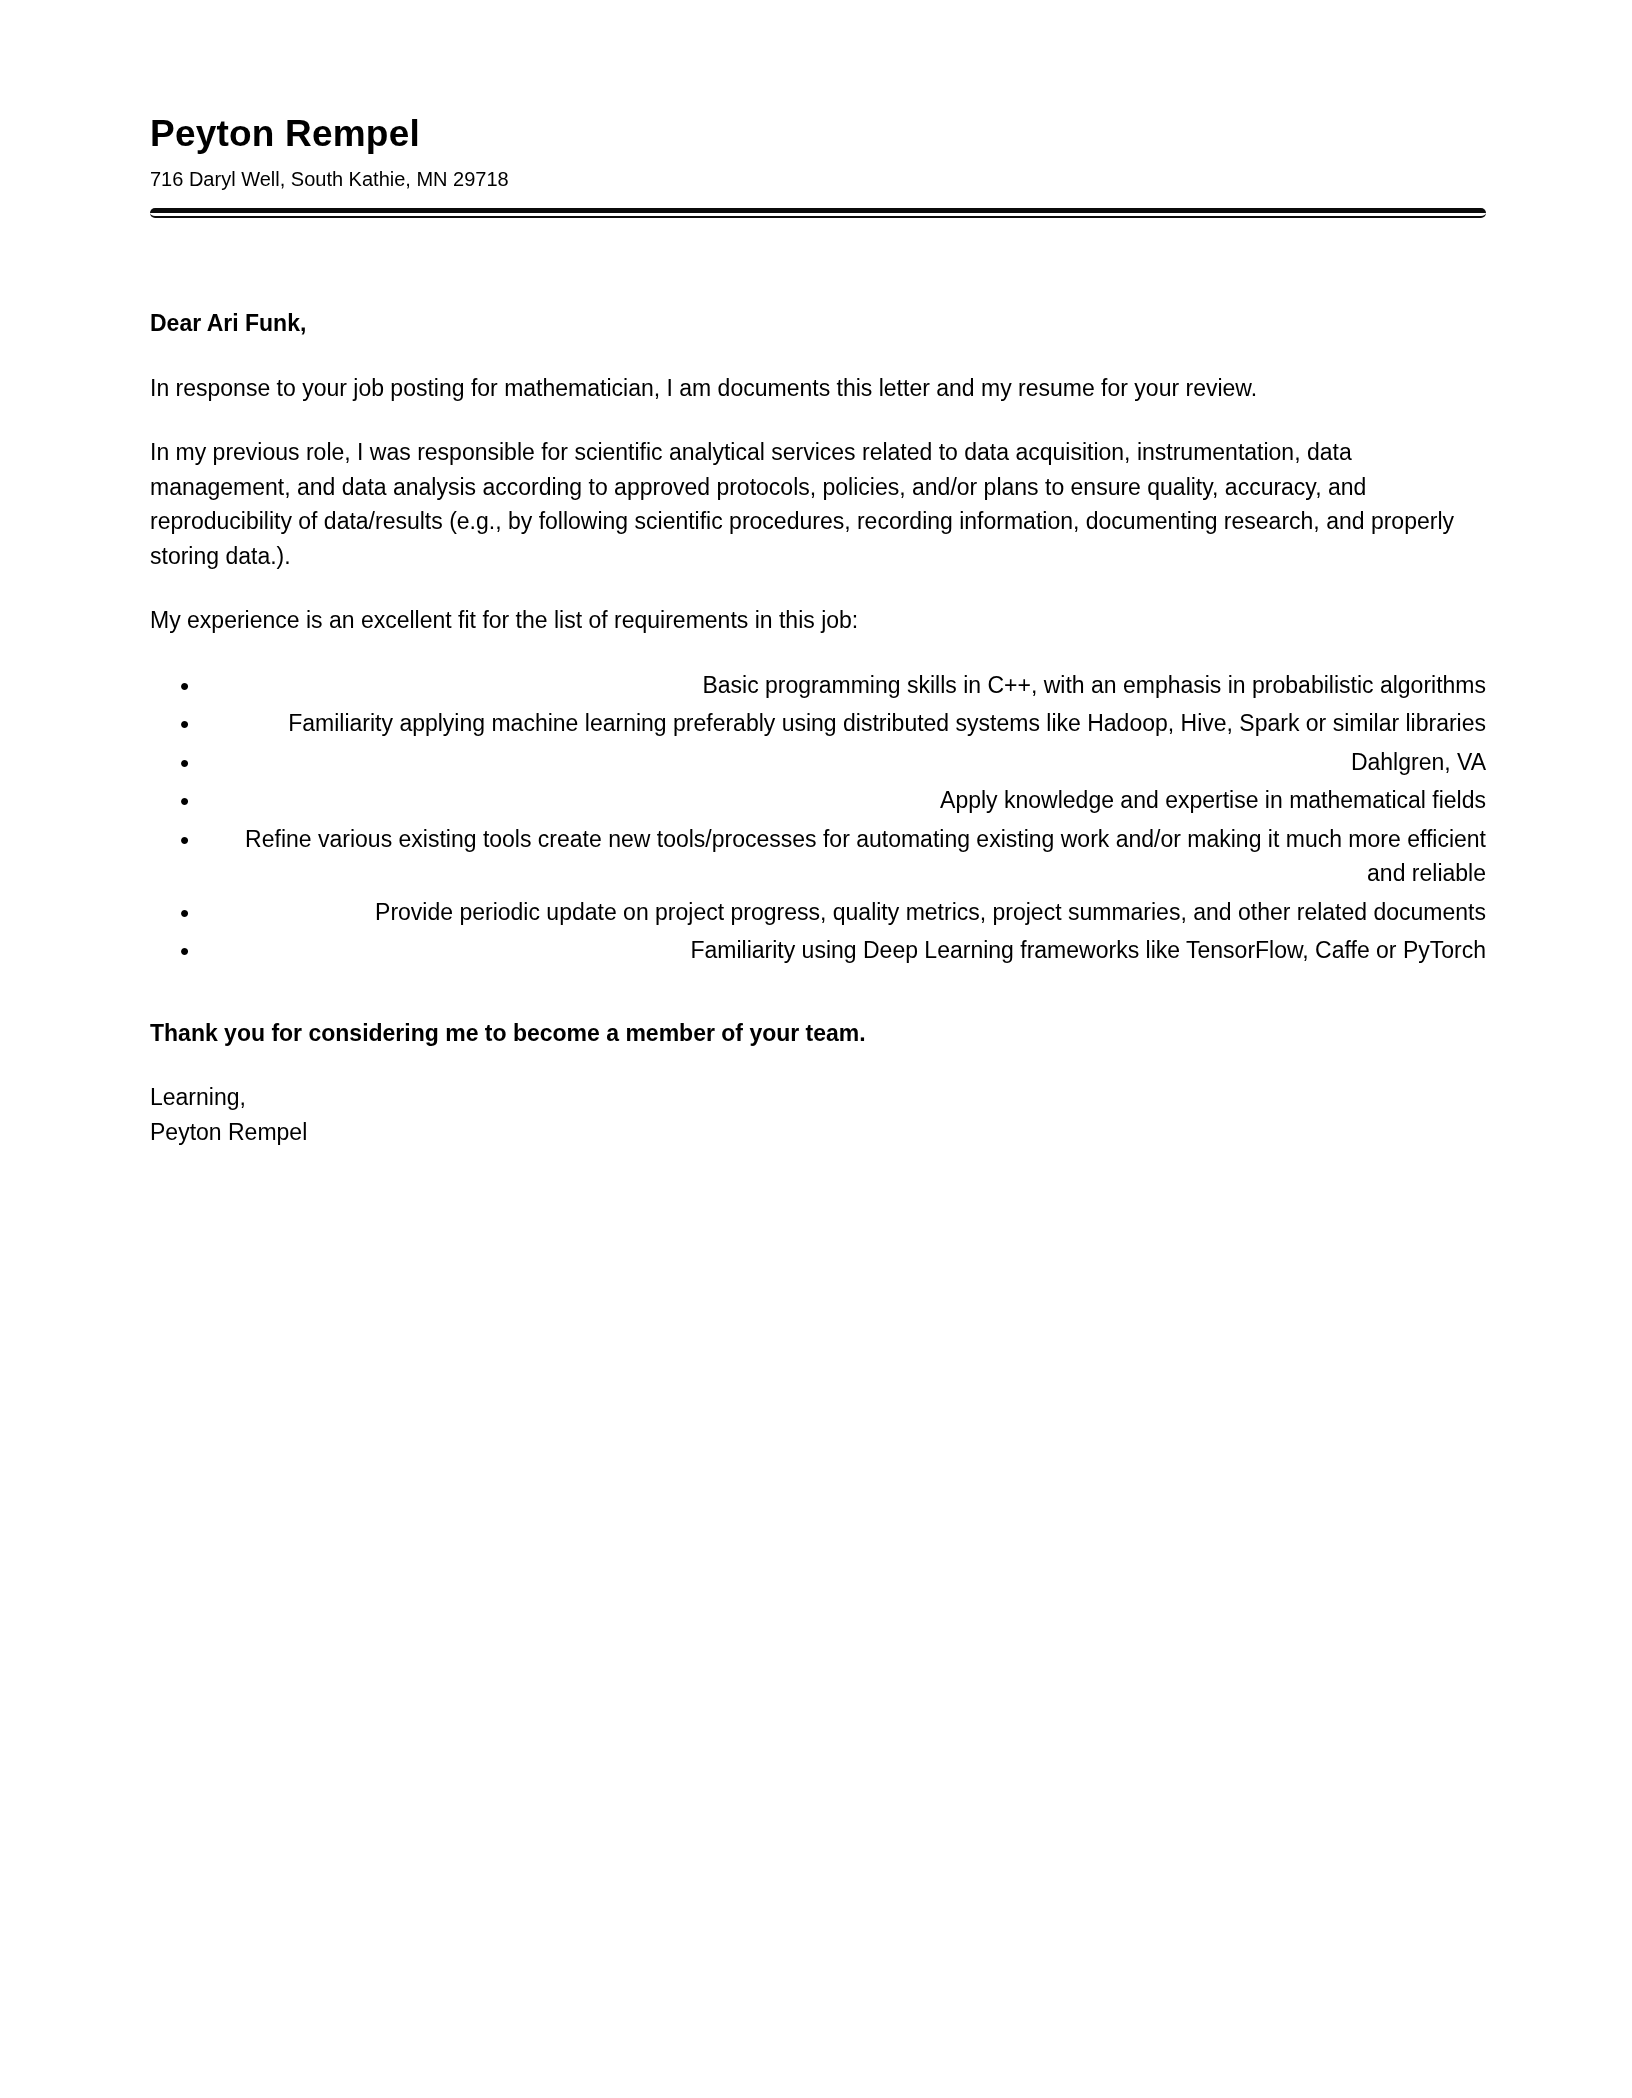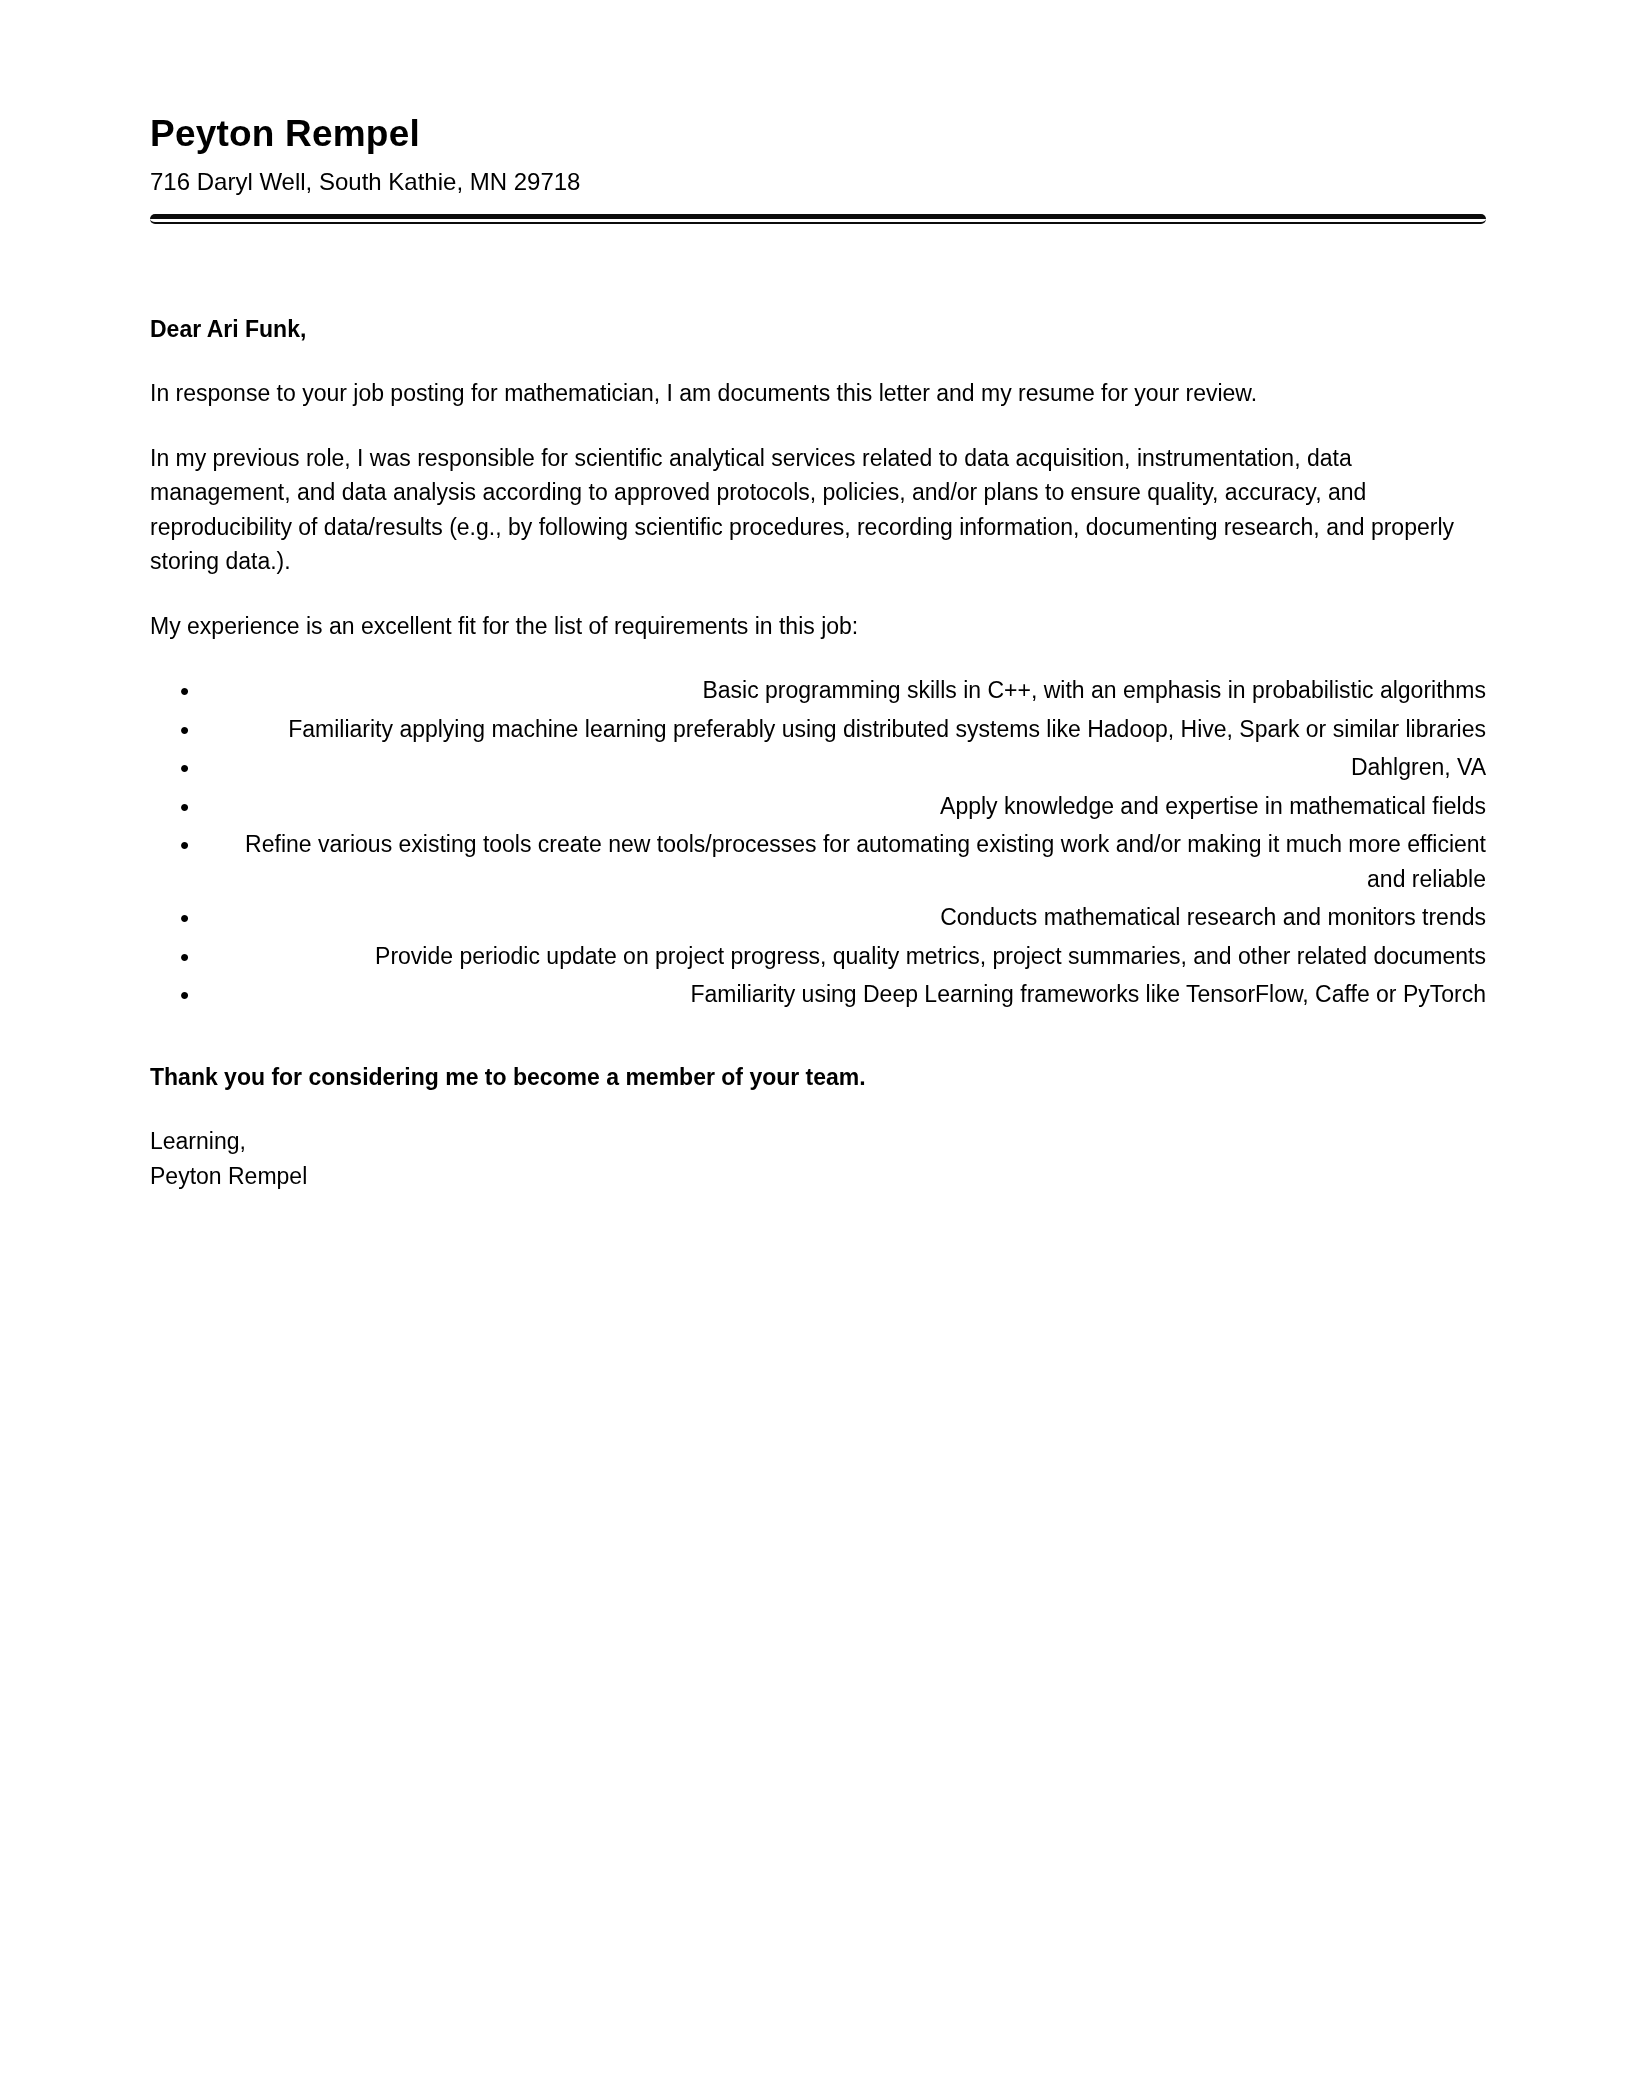--- a/index.html
+++ b/index.html
@@ -17,21 +17,21 @@
     height: 2098px;
     padding: 112px 146px 0 150px;
   }
   .sender-name {
     font-size: 37px;
     font-weight: 700;
     line-height: 1.2;
     letter-spacing: 0.2px;
   }
   .sender-address {
-    font-size: 24px;
+    font-size: 20px;
     margin-top: 10px;
     line-height: 1.3;
   }
   .header-rule {
     margin-top: 16px;
     height: 10px;
     border-top: 5px solid #0b0b0b;
     border-bottom: 2px solid #0b0b0b;
   }
   .letter-body {
@@ -91,21 +91,20 @@
     <p class="para">In my previous role, I was responsible for scientific analytical services related to data acquisition, instrumentation, data management, and data analysis according to approved protocols, policies, and/or plans to ensure quality, accuracy, and reproducibility of data/results (e.g., by following scientific procedures, recording information, documenting research, and properly storing data.).</p>
 
     <p class="para">My experience is an excellent fit for the list of requirements in this job:</p>
 
     <ul class="req-list">
       <li>Basic programming skills in C++, with an emphasis in probabilistic algorithms</li>
       <li>Familiarity applying machine learning preferably using distributed systems like Hadoop, Hive, Spark or similar libraries</li>
       <li>Dahlgren, VA</li>
       <li>Apply knowledge and expertise in mathematical fields</li>
       <li>Refine various existing tools create new tools/processes for automating existing work and/or making it much more efficient and reliable</li>
-      <li>Conducts mathematical research and monitors trends</li>
       <li>Provide periodic update on project progress, quality metrics, project summaries, and other related documents</li>
       <li>Familiarity using Deep Learning frameworks like TensorFlow, Caffe or PyTorch</li>
     </ul>
 
     <p class="closing-bold">Thank you for considering me to become a member of your team.</p>
 
     <p class="signoff-line">Learning,</p>
 
     <p class="signoff-line">Peyton Rempel</p>
 

